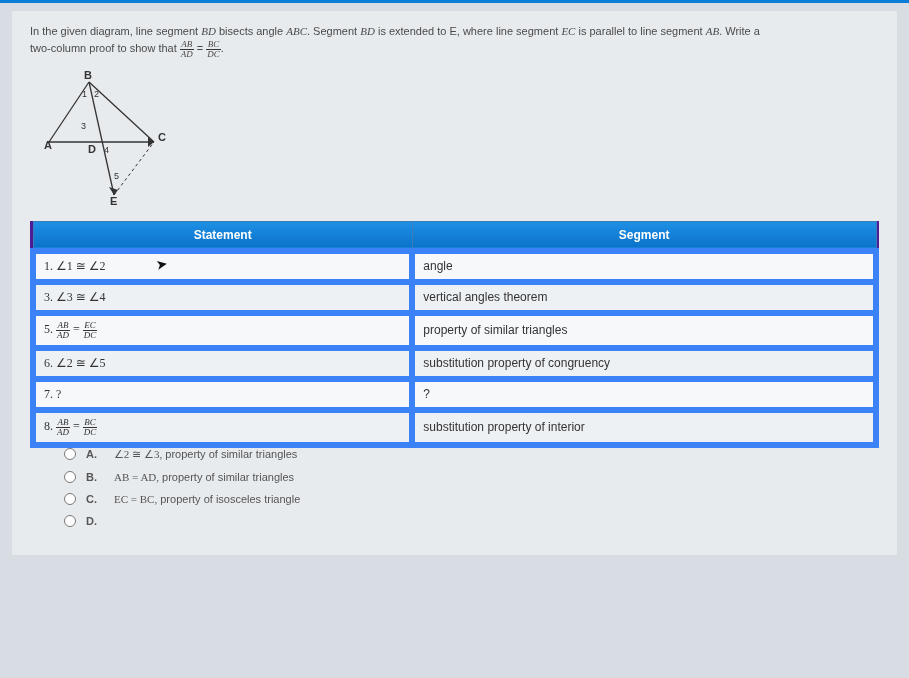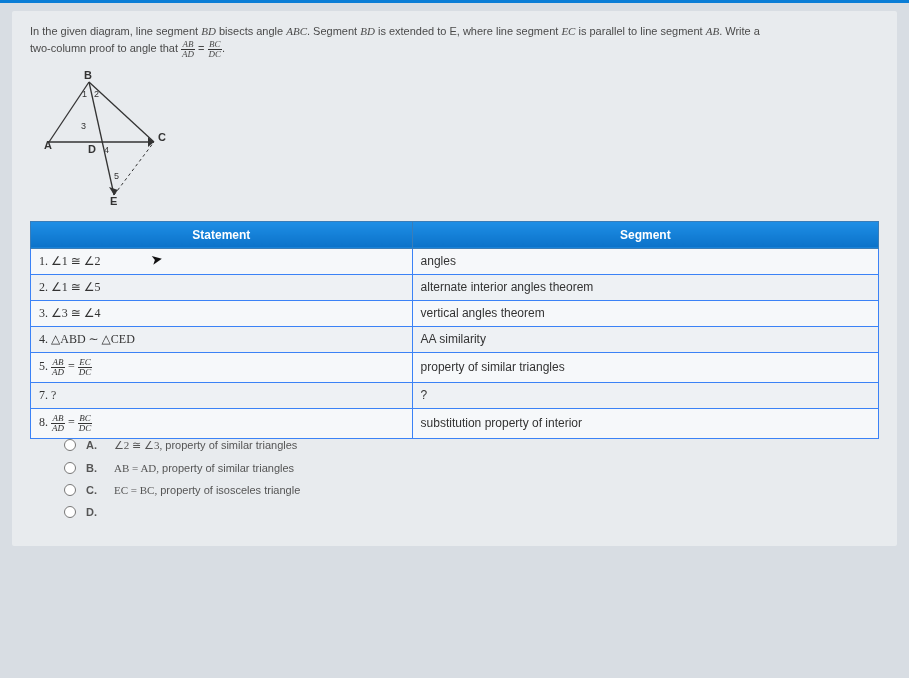--- a/index.html
+++ b/index.html
@@ -48,21 +48,21 @@
     table.proof th {
       background: linear-gradient(#1f8fe6, #0b72c9);
       color: #fff;
       font-weight: bold;
       padding: 6px 10px;
       border: 1px solid #3a7db8;
       text-align: center;
       font-size: 12px;
     }
     table.proof td {
-      border: 1px solid #3b82f6;
+      border: 6px solid #3b82f6;
       padding: 5px 8px;
       color: #333;
       font-size: 12px;
     }
     table.proof td.stmt {
       width: 45%;
       font-family: 'Times New Roman', serif;
     }
     table.proof tr:nth-child(even) td { background: #eef1f4; }
     table.proof tr:nth-child(odd) td { background: #f6f8fa; }
@@ -114,21 +114,21 @@
   </style>
 </head>
 <body>
 
 <div class="top-bar"></div>
 
 <div class="content">
 
   <div class="problem-text">
     <span>In the given diagram, line segment </span><span class="math-b">BD</span><span> bisects angle </span><span class="math-b">ABC</span><span>. Segment </span><span class="math-b">BD</span><span> is extended to E, where line segment </span><span class="math-b">EC</span><span> is parallel to line segment </span><span class="math-b">AB</span><span>. Write a</span><br>
-    <span>two-column proof to angle that </span>
+    <span>two-column proof to show that </span>
     <span class="frac"><span class="num">AB</span><span class="den">AD</span></span>
     <span> = </span>
     <span class="frac"><span class="num">BC</span><span class="den">DC</span></span><span>.</span>
   </div>
 
   <div class="diagram">
     <svg width="150" height="140" viewBox="0 0 150 140">
       <line x1="15" y1="75" x2="55" y2="15" stroke="#333" stroke-width="1.3"></line>
       <line x1="55" y1="15" x2="120" y2="75" stroke="#333" stroke-width="1.3"></line>
       <line x1="15" y1="75" x2="120" y2="75" stroke="#333" stroke-width="1.3"></line>
@@ -156,42 +156,38 @@
         <th>Segment</th>
       </tr>
     </thead>
     <tbody>
       <tr>
         <td class="stmt cursor-arrow">
           <span>1.</span>
           <span>∠1 ≅ ∠2</span>
           <span class="cursor-glyph">➤</span>
         </td>
-        <td>angles</td>
-      </tr>
-      <tr>
-        <td class="stmt"><span>2.</span> <span>∠1 ≅ ∠5</span></td>
-        <td>alternate interior angles theorem</td>
+        <td>angle</td>
       </tr>
       <tr>
         <td class="stmt"><span>3.</span> <span>∠3 ≅ ∠4</span></td>
         <td>vertical angles theorem</td>
-      </tr>
-      <tr>
-        <td class="stmt"><span>4.</span> <span>△ABD ∼ △CED</span></td>
-        <td>AA similarity</td>
       </tr>
       <tr>
         <td class="stmt"><span>5.</span>
           <span class="frac"><span class="num">AB</span><span class="den">AD</span></span> =
           <span class="frac"><span class="num">EC</span><span class="den">DC</span></span>
         </td>
         <td>property of similar triangles</td>
       </tr>
       <tr>
+        <td class="stmt"><span>6.</span> <span>∠2 ≅ ∠5</span></td>
+        <td>substitution property of congruency</td>
+      </tr>
+      <tr>
         <td class="stmt"><span>7.</span> <span>?</span></td>
         <td>?</td>
       </tr>
       <tr>
         <td class="stmt"><span>8.</span>
           <span class="frac"><span class="num">AB</span><span class="den">AD</span></span> =
           <span class="frac"><span class="num">BC</span><span class="den">DC</span></span>
         </td>
         <td>substitution property of interior</td>
       </tr>

